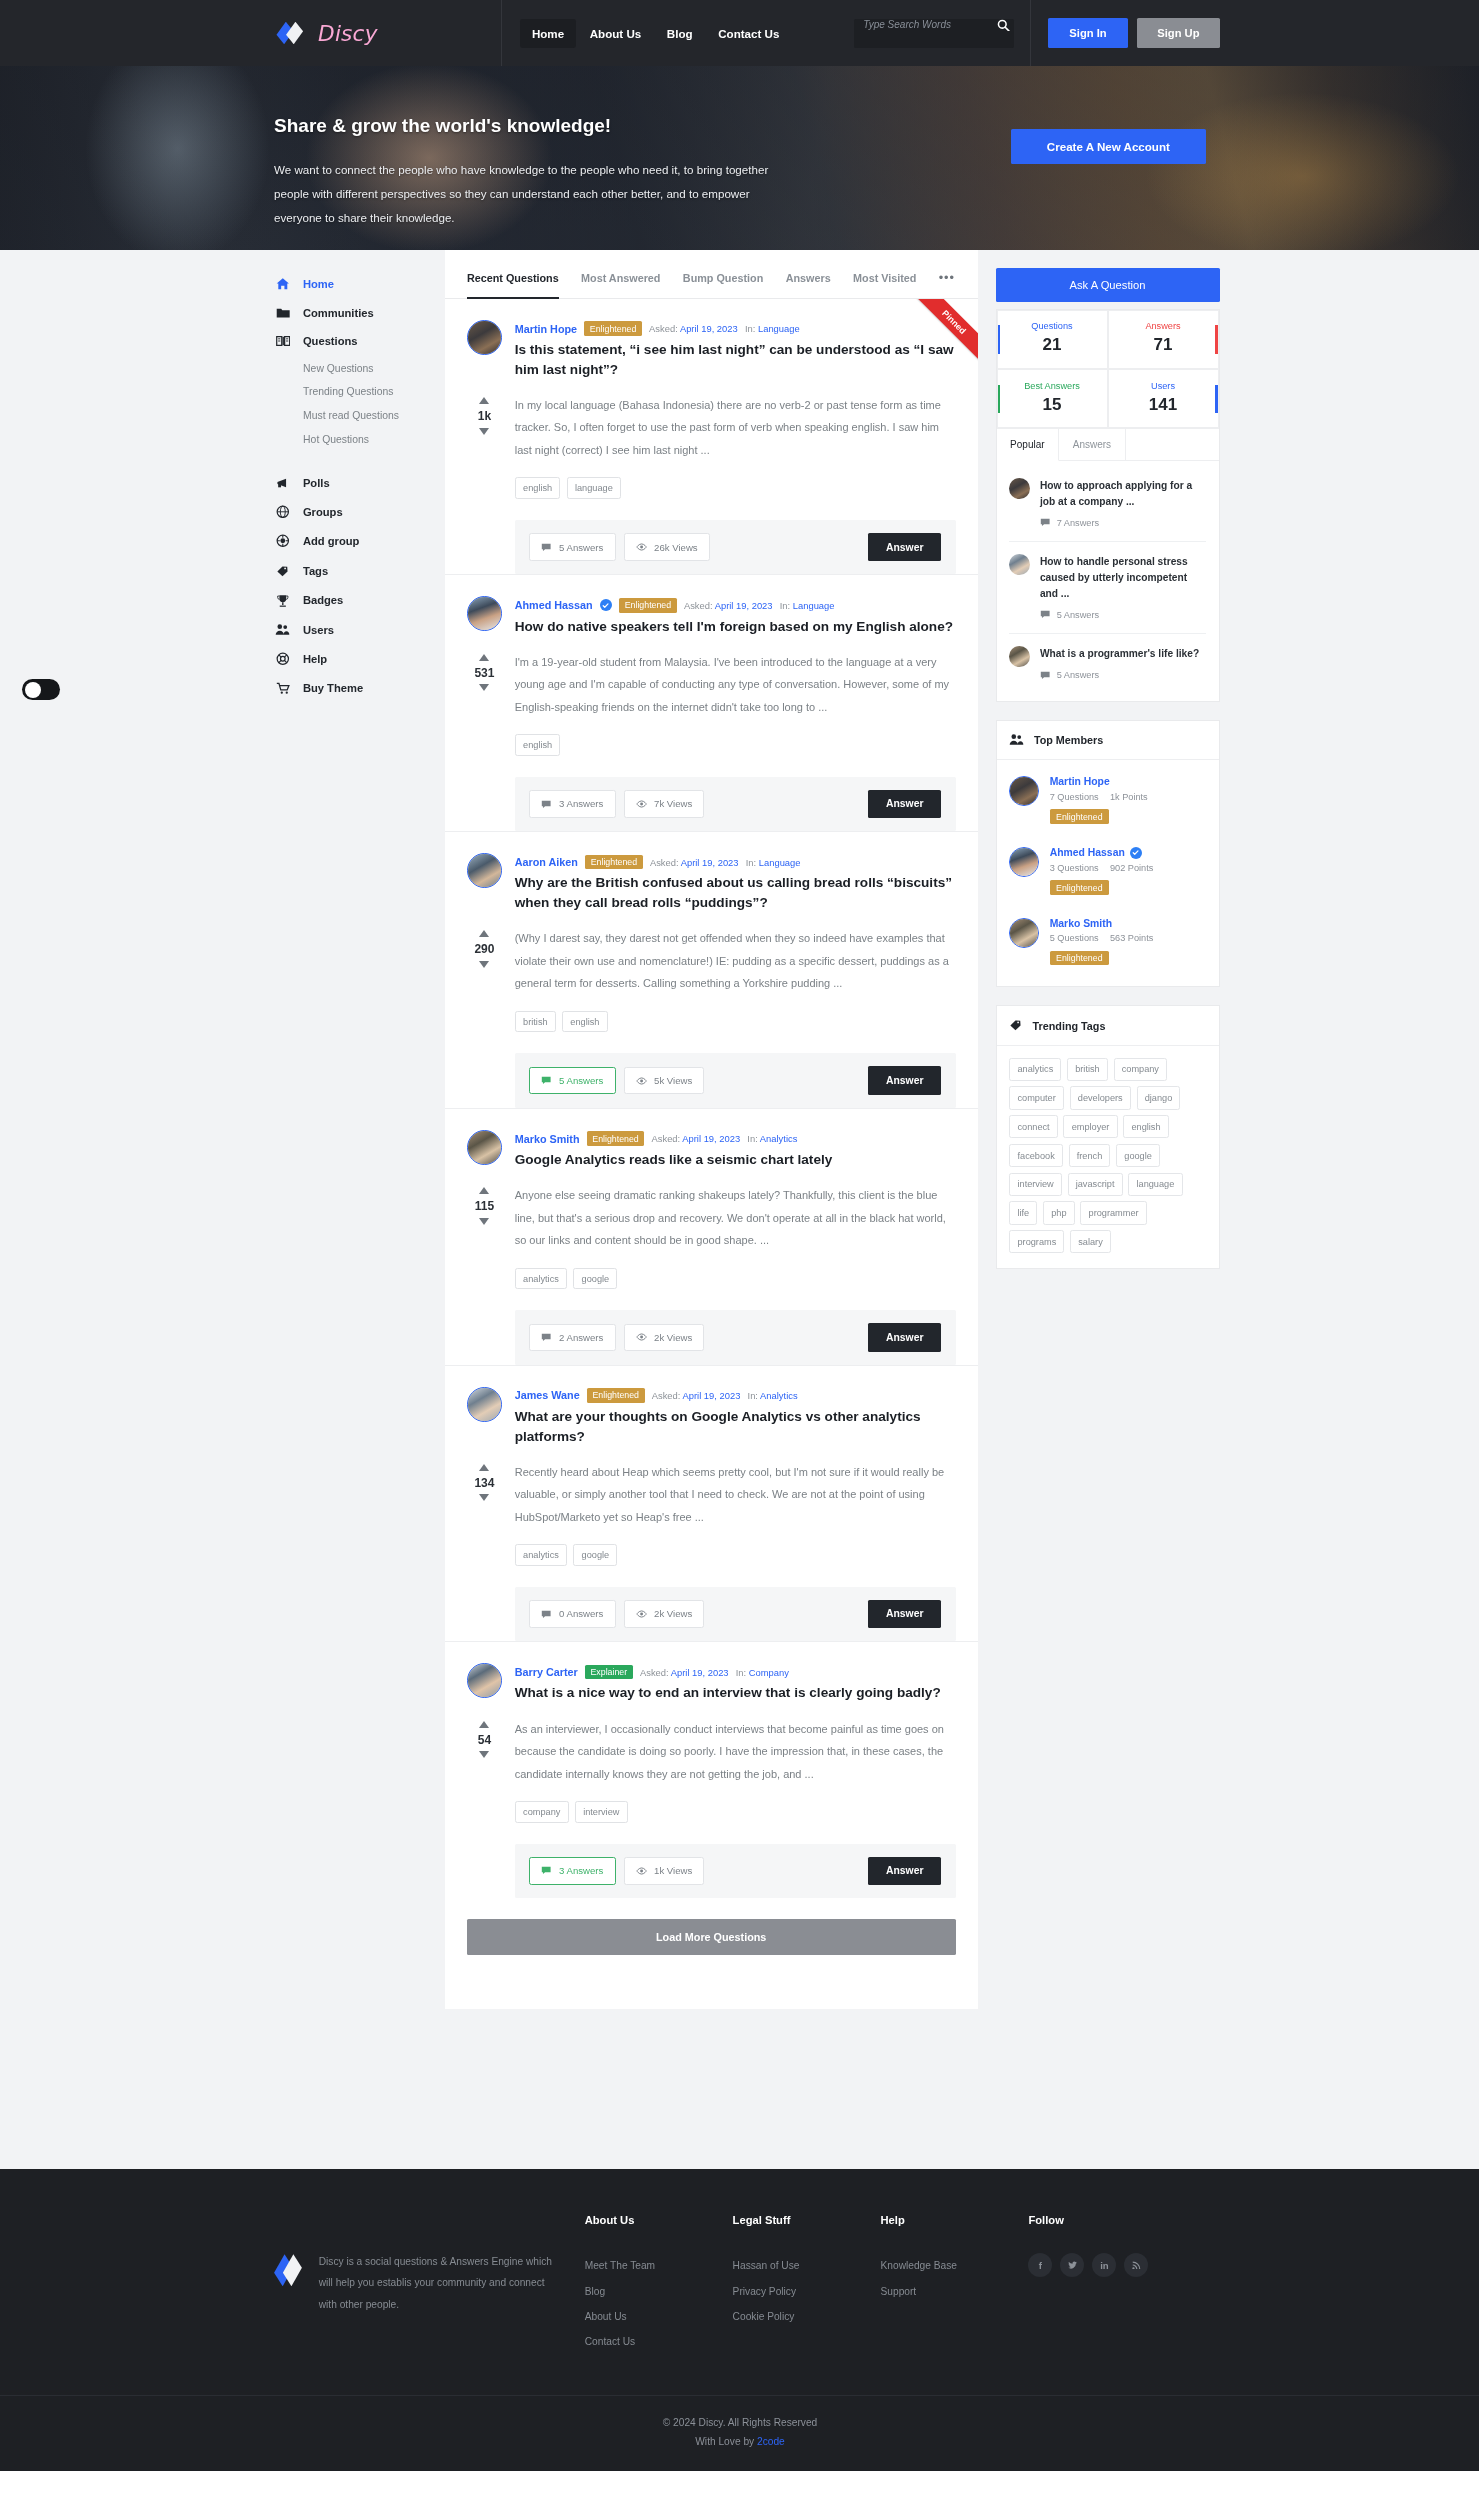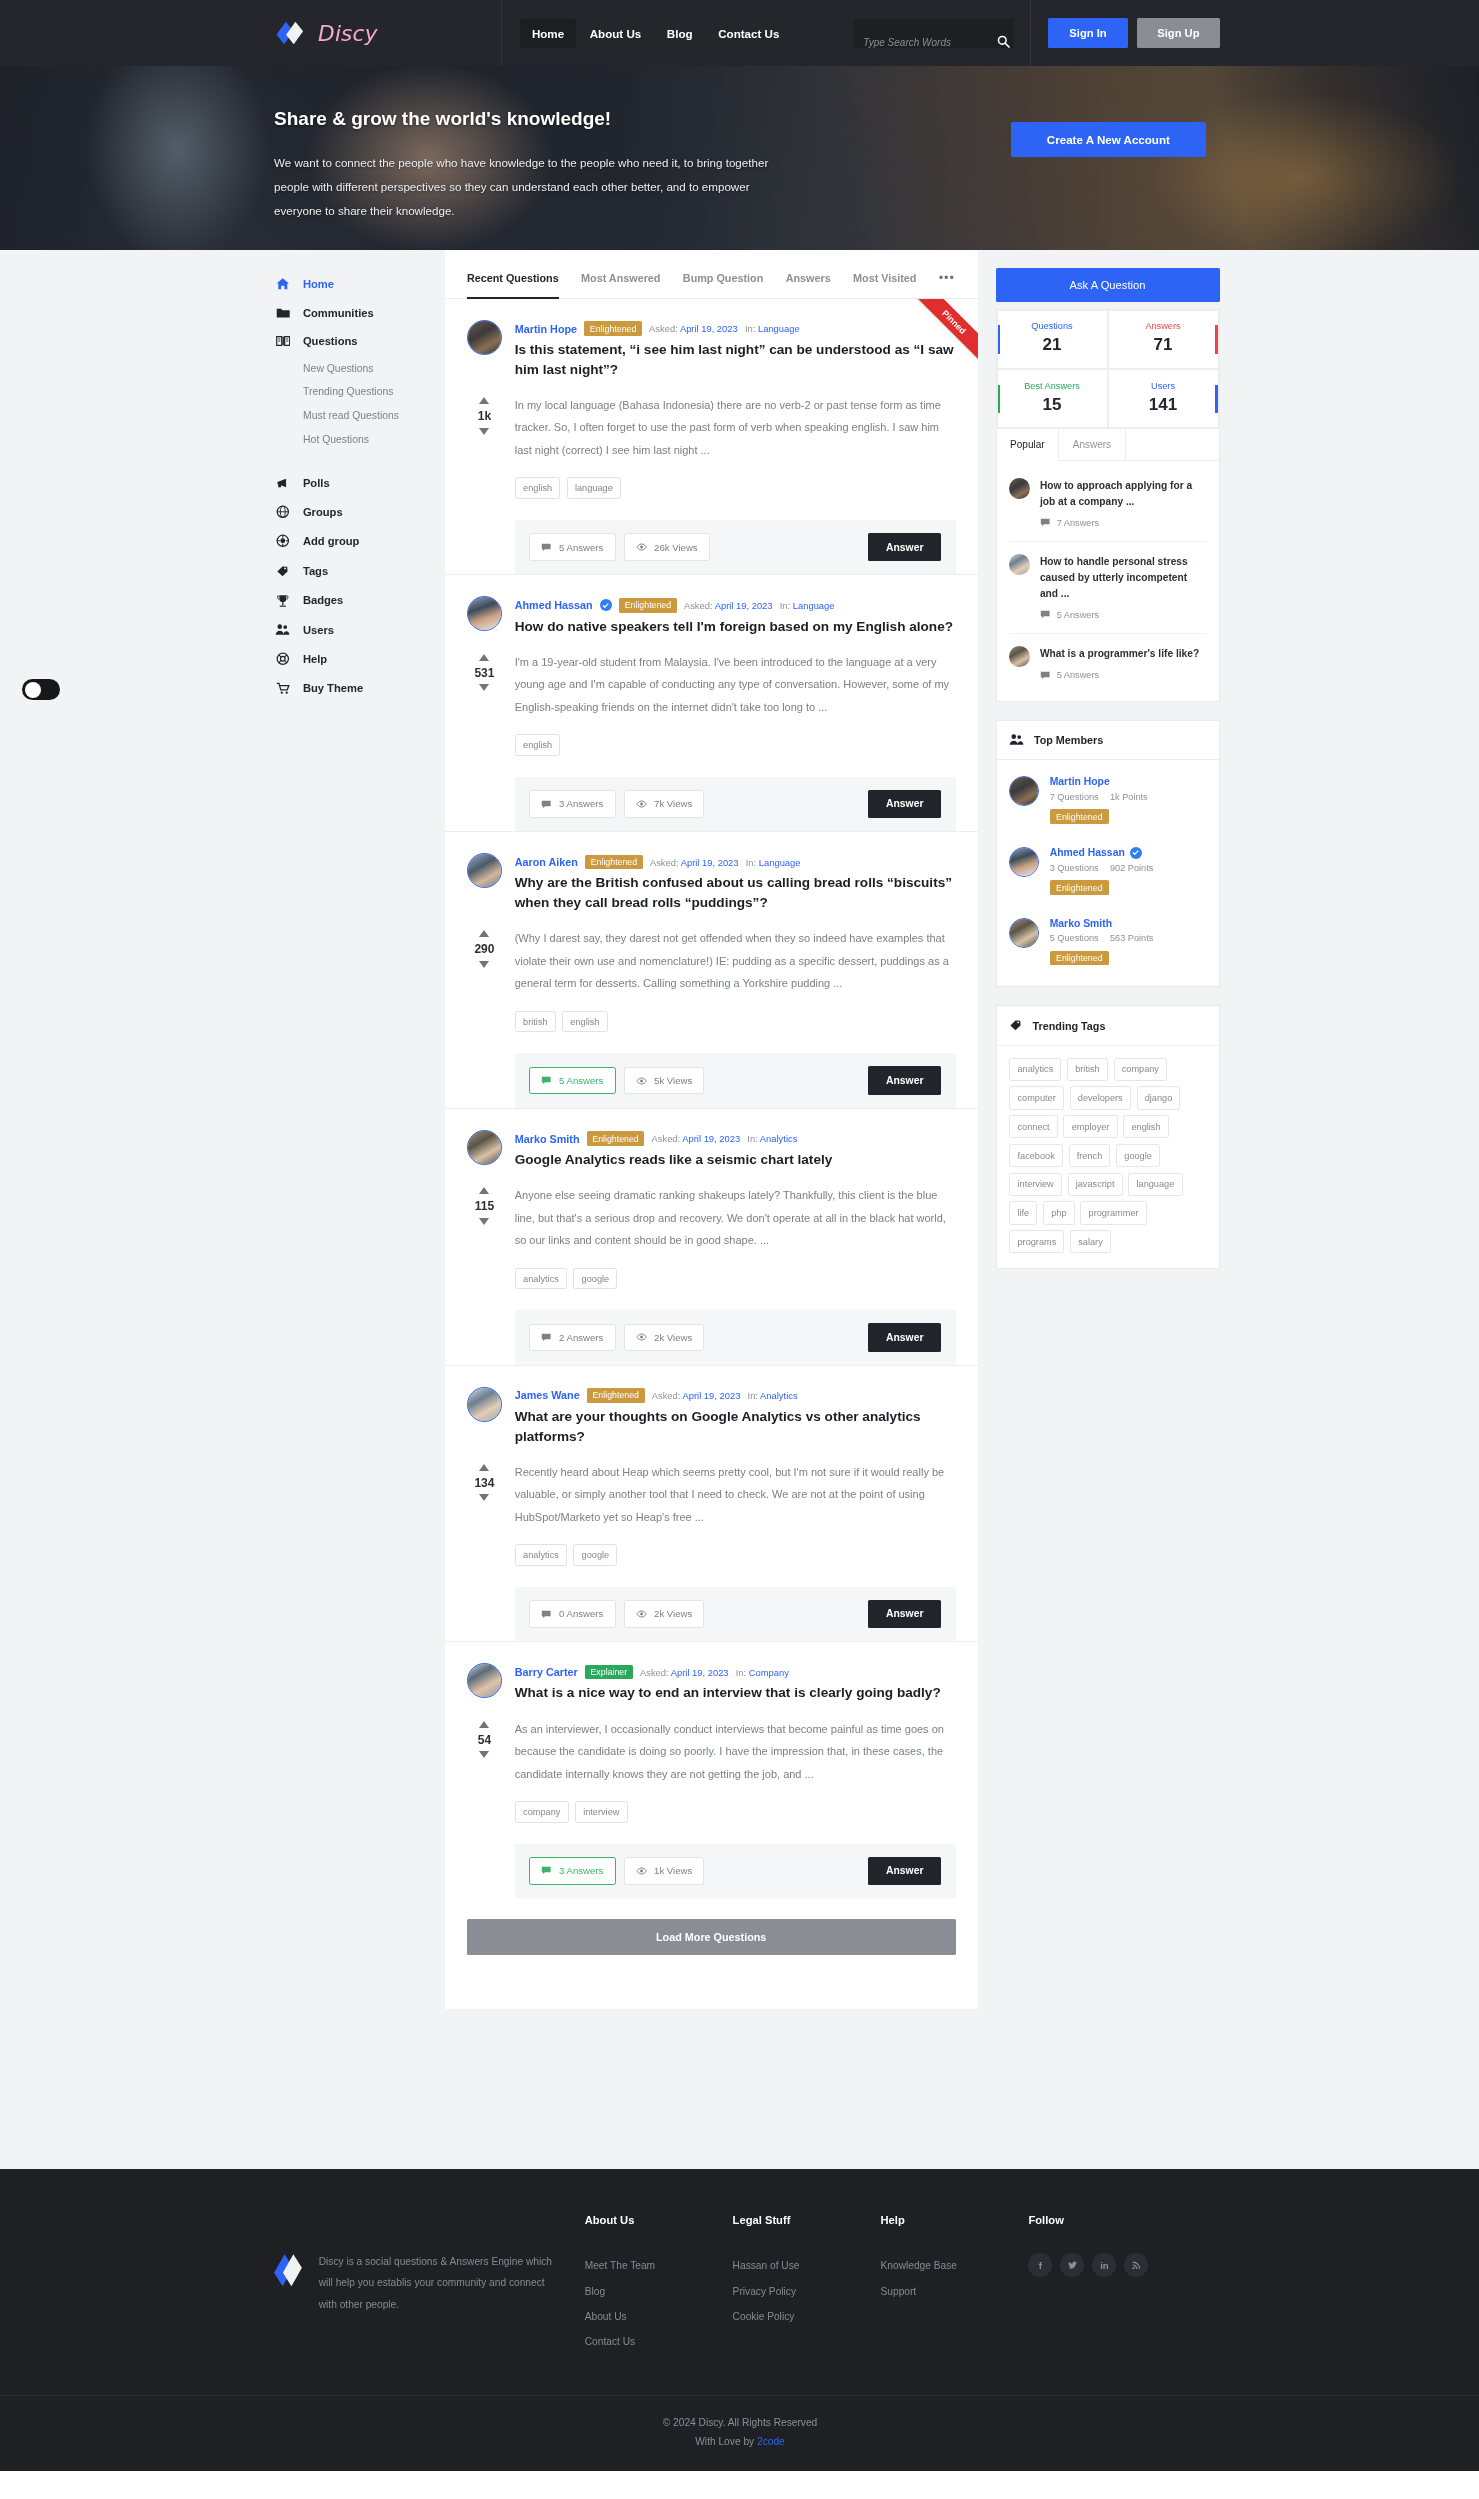--- a/index.html
+++ b/index.html
@@ -46,21 +46,21 @@
     font-family: "DejaVu Sans", sans-serif; font-weight: 400;
   }
   .topnav { display: flex; align-items: center; gap: 1.6px; height: 66px; border-left: 0.8px solid #34363c; padding-left: 17.6px; }
   .topnav a {
     color: #fff; font-size: 11.6px; font-weight: bold; text-decoration: none;
     padding: 8px 12px; border-radius: 2.4px; white-space: nowrap;
   }
   .topnav a.active { background: #1c1e22; }
   .top-right { margin-left: auto; display: flex; align-items: center; height: 66px; }
   .searchbox {
-    width: 160px; height: 29px; background: #1d1f23; display: flex; align-items: flex-end;
+    width: 160px; height: 29px; background: #1d1f23; display: flex; align-items: flex-start;
     padding: 0 9.6px; border-radius: 1.6px; margin-right: 16px;
   }
   .searchbox input {
     flex: 1; background: transparent; border: 0; outline: none; color: #9aa0a8;
     font-size: 10px; font-style: italic; font-family: "Liberation Sans", sans-serif;
   }
   .searchbox input::placeholder { color: #898f98; font-style: italic; }
   .search-ic { width: 12.8px; height: 12.8px; }
   .auth-wrap { display: flex; align-items: center; gap: 9.6px; border-left: 0.8px solid #34363c; padding-left: 17.6px; height: 66px; }
   .btn-signin {
@@ -80,21 +80,21 @@
       linear-gradient(75deg,#3c4754 0%, #6f7c88 12%, #2b3138 26%, #1d2128 42%, #3a3b3e 55%, #7b5b43 66%, #c28a4a 76%, #e0a85c 82%, #7a5c3c 90%, #2a2d33 100%);
   }
   .hero::after {
     content:""; position:absolute; inset:0;
     background:
       radial-gradient(ellipse 176px 136px at 29% 50%, rgba(198,160,130,.55), transparent 70%),
       radial-gradient(ellipse 128px 160px at 12% 45%, rgba(170,190,205,.35), transparent 72%),
       radial-gradient(ellipse 224px 120px at 88% 60%, rgba(230,170,80,.30), transparent 70%),
       linear-gradient(180deg, rgba(20,22,28,.35), rgba(20,22,28,.25));
   }
-  .hero-inner { width: 959px; margin: 0 auto; position: relative; z-index: 3; padding-top: 42px; display:flex; }
+  .hero-inner { width: 959px; margin: 7px auto; position: relative; z-index: 3; padding-top: 42px; display:flex; }
   .hero-text { width: 512px; padding-left: 13.6px; }
   .hero-title {
     color: #fff; font-size: 19px; font-weight: bold; margin-bottom: 21px;
     text-shadow: 0 0.8px 2.4px rgba(0,0,0,.45);
   }
   .hero-sub {
     color: #eceef1; font-size: 11.6px; line-height: 2.05; font-weight: 400;
     text-shadow: 0 0.8px 2.4px rgba(0,0,0,.45); max-width: 496px;
   }
   .hero-cta { margin-left: auto; padding-top: 13.6px; padding-right: 13.6px;}

